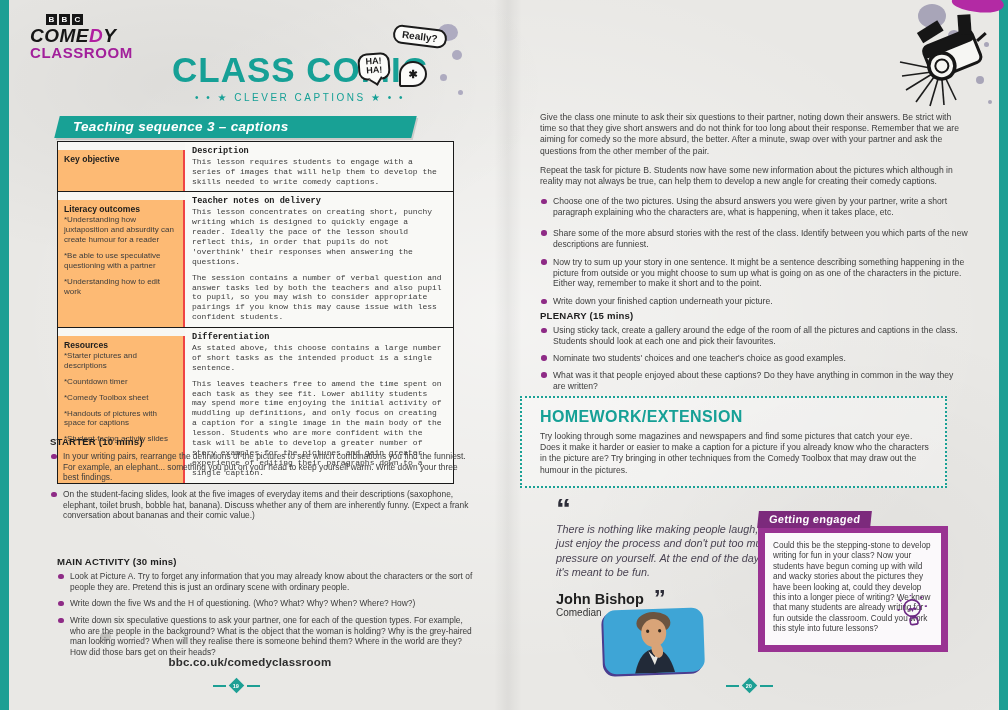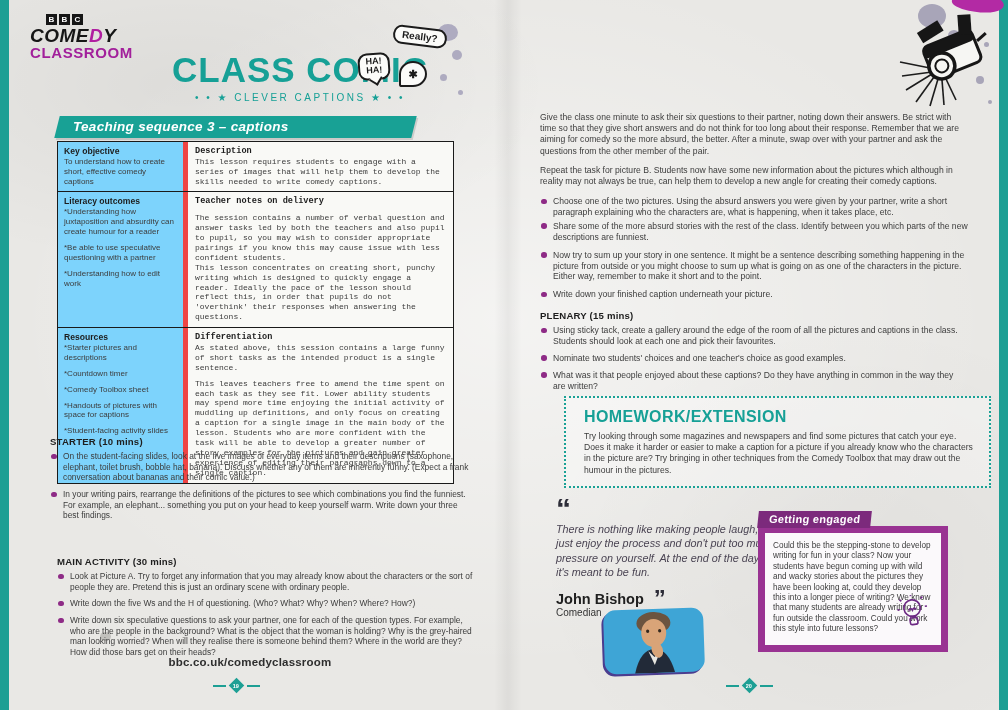--- a/index.html
+++ b/index.html
@@ -39,21 +39,21 @@
   .splat{position:absolute;border-radius:50%;}
   
   .banner{position:absolute;left:57px;top:116px;width:357px;height:22px;background:#18a195;
     transform:skewX(-14deg);box-shadow:2px 2px 0 rgba(0,0,0,0.12);}
   .banner span{display:block;transform:skewX(14deg);color:#fff;font-weight:bold;font-style:italic;
     font-size:13.5px;line-height:22px;padding-left:16px;letter-spacing:0.3px;}
   
   .lesson-table{position:absolute;left:57px;top:141px;width:395px;border:1px solid #1a1a1a;background:#f7f7f4;}
   .t-row{display:flex;border-top:1px solid #1a1a1a;}
   .t-row:first-child{border-top:none;}
-  .t-left{width:113px;min-width:113px;background:#7dd3fc;border-right:5px solid #ef4444;padding:4px 6px 5px;}
+  .t-left{width:113px;min-width:113px;background:#fdba74;border-right:2px solid #ef4444;padding:4px 6px 5px;margin-top:8px;}
   .t-right{flex:1;padding:4px 7px 5px;background:#f9f9f6;font-family:Liberation Mono, monospace;}
   .cell-title{font-weight:bold;font-size:8.6px;color:#1d1d1d;line-height:1.25;}
   .cell-text{font-size:8px;line-height:1.24;color:#3c3c3c;}
   .cell-text.mt{margin-top:6px;}
   .r1{min-height:37px;} .r2{min-height:116px;} .r3{min-height:103px;}
   
   .section{position:absolute;width:420px;}
   .sec-heading{font-weight:bold;font-size:9.6px;color:#1e1e1e;letter-spacing:0.2px;margin-bottom:4px;}
   .bullet{position:relative;padding-left:13px;font-size:8.4px;line-height:1.27;color:#3c3c3c;margin-bottom:6px;}
   .bullet::before{content:"";position:absolute;left:1px;top:2.5px;width:5.5px;height:5.5px;border-radius:50%;
@@ -63,21 +63,21 @@
     font-size:11.5px;color:#2e2e2e;letter-spacing:0.2px;}
   .page-marker{position:absolute;display:flex;align-items:center;gap:5px;}
   .dash{width:13px;height:2px;background:#1d9f94;}
   .diamond{width:11px;height:11px;background:#1d9f94;transform:rotate(45deg);
     display:flex;align-items:center;justify-content:center;}
   .diamond span{transform:rotate(-45deg);color:#fff;font-size:5.5px;font-weight:bold;}
   
   .rp-para{position:absolute;left:540px;width:428px;font-size:8.6px;line-height:1.3;color:#3c3c3c;}
   .rp-bullets{position:absolute;left:540px;width:428px;}
   
-  .homework{position:absolute;left:564px;top:396px;width:427px;height:92px;
+  .homework{position:absolute;left:520px;top:396px;width:427px;height:92px;
     border:2px dotted #1aa195;background:rgba(255,255,255,0.35);box-sizing:border-box;padding:10px 18px;}
   .hw-title{font-size:16px;font-weight:900;color:#16a096;letter-spacing:0.4px;}
   .hw-body{font-size:8.6px;line-height:1.3;color:#3c3c3c;margin-top:5px;width:392px;}
   
   .quote-open{position:absolute;left:556px;top:494px;font-size:30px;font-weight:900;color:#2d2d38;line-height:1;}
   .quote-text{position:absolute;left:556px;top:522px;width:218px;font-style:italic;font-size:10.8px;
     line-height:1.33;color:#4a4453;}
   .quote-author-row{position:absolute;left:556px;top:592px;display:flex;align-items:flex-start;gap:10px;text-align:right;}
   .quote-author{font-size:14.5px;font-weight:900;color:#1f1f1f;line-height:1;}
   .quote-close{font-size:24px;font-weight:900;color:#2d2d38;line-height:0.6;}
@@ -160,61 +160,60 @@
   </svg>
 
   <div class="banner">
     <span>Teaching sequence 3 – captions</span>
   </div>
 
   <div class="lesson-table">
     <div class="t-row r1">
       <div class="t-left">
         <div class="cell-title">Key objective</div>
-        <div class="cell-text">To understand how to create short, effective comedy captions</div>
       </div>
       <div class="t-right">
         <div class="cell-title">Description</div>
         <div class="cell-text">This lesson requires students to engage with a series of images that will help them to develop the skills needed to write comedy captions.</div>
       </div>
     </div>
     <div class="t-row r2">
       <div class="t-left">
         <div class="cell-title">Literacy outcomes</div>
         <div class="cell-text">*Understanding how juxtaposition and absurdity can create humour for a reader</div>
         <div class="cell-text mt">*Be able to use speculative questioning with a partner</div>
         <div class="cell-text mt">*Understanding how to edit work</div>
       </div>
       <div class="t-right">
         <div class="cell-title">Teacher notes on delivery</div>
+        <div class="cell-text">This lesson concentrates on creating short, punchy writing which is designed to quickly engage a reader. Ideally the pace of the lesson should reflect this, in order that pupils do not 'overthink' their responses when answering the questions.</div>
         <div class="cell-text mt">The session contains a number of verbal question and answer tasks led by both the teachers and also pupil to pupil, so you may wish to consider appropriate pairings if you know this may cause issue with less confident students.</div>
-        <div class="cell-text">This lesson concentrates on creating short, punchy writing which is designed to quickly engage a reader. Ideally the pace of the lesson should reflect this, in order that pupils do not 'overthink' their responses when answering the questions.</div>
       </div>
     </div>
     <div class="t-row r3">
       <div class="t-left">
         <div class="cell-title">Resources</div>
         <div class="cell-text">*Starter pictures and descriptions</div>
         <div class="cell-text mt">*Countdown timer</div>
         <div class="cell-text mt">*Comedy Toolbox sheet</div>
         <div class="cell-text mt">*Handouts of pictures with space for captions</div>
         <div class="cell-text mt">*Student-facing activity slides</div>
       </div>
       <div class="t-right">
         <div class="cell-title">Differentiation</div>
-        <div class="cell-text">As stated above, this session contains a large funny of short tasks as the intended product is a single sentence.</div>
+        <div class="cell-text">As stated above, this choose contains a large number of short tasks as the intended product is a single sentence.</div>
         <div class="cell-text mt">This leaves teachers free to amend the time spent on each task as they see fit. Lower ability students may spend more time enjoying the initial activity of muddling up definitions, and only focus on creating a caption for a single image in the main body of the lesson. Students who are more confident with the task will be able to develop a greater number of story examples for the pictures and gain greater experience of editing their paragraphs down to a single caption.</div>
       </div>
     </div>
   </div>
 
   <div class="section" style="left:50px;top:436px;">
     <div class="sec-heading">STARTER (10 mins)</div>
+    <div class="bullet">In your writing pairs, rearrange the definitions of the pictures to see which combinations you find the funniest. For example, an elephant... something you put on your head to keep yourself warm. Write down your three best findings.</div>
     <div class="bullet">On the student-facing slides, look at the five images of everyday items and their descriptions (saxophone, elephant, toilet brush, bobble hat, banana). Discuss whether any of them are inherently funny. (Expect a frank conversation about bananas and their comic value.)</div>
-    <div class="bullet">In your writing pairs, rearrange the definitions of the pictures to see which combinations you find the funniest. For example, an elephant... something you put on your head to keep yourself warm. Write down your three best findings.</div>
   </div>
 
   <div class="section" style="left:57px;top:556px;">
     <div class="sec-heading">MAIN ACTIVITY (30 mins)</div>
     <div class="bullet">Look at Picture A. Try to forget any information that you may already know about the characters or the sort of people they are. Pretend this is just an ordinary scene with ordinary people.</div>
     <div class="bullet">Write down the five Ws and the H of questioning. (Who? What? Why? When? Where? How?)</div>
     <div class="bullet">Write down six speculative questions to ask your partner, one for each of the question types. For example, who are the people in the background? What is the object that the woman is holding? Why is the grey-haired man looking worried? When will they realise there is someone behind them? Where in the world are they? How did those bars get on their heads?</div>
   </div>
 
   <div class="url">bbc.co.uk/comedyclassroom</div>
@@ -229,21 +228,21 @@
     <span class="dash"></span>
     <span class="diamond">
         <span>20</span>
       </span>
     <span class="dash"></span>
   </div>
 
   <div class="rp-para" style="top:112px;">Give the class one minute to ask their six questions to their partner, noting down their answers. Be strict with time so that they give short answers and do not think for too long about their response. Remember that we are aiming for comedy so the more absurd, the better. After a minute, swap over with your partner and ask the questions from the other member of the pair.</div>
   <div class="rp-para" style="top:165px;">Repeat the task for picture B. Students now have some new information about the pictures which although in reality may not always be true, can help them to develop a new angle for creating their comedy captions.</div>
   <div class="rp-bullets" style="top:196px;">
-    <div class="bullet" style="font-size:8.6px;margin-bottom:3px;">Choose one of the two pictures. Using the absurd answers you were given by your partner, write a short paragraph explaining who the characters are, what is happening, when it takes place, etc.</div>
+    <div class="bullet" style="font-size:8.6px;margin-bottom:10px;">Choose one of the two pictures. Using the absurd answers you were given by your partner, write a short paragraph explaining who the characters are, what is happening, when it takes place, etc.</div>
     <div class="bullet" style="font-size:8.6px;margin-bottom:7px;">Share some of the more absurd stories with the rest of the class. Identify between you which parts of the new descriptions are funniest.</div>
     <div class="bullet" style="font-size:8.6px;margin-bottom:7px;">Now try to sum up your story in one sentence. It might be a sentence describing something happening in the picture from outside or you might choose to sum up what is going on as one of the characters in the picture. Either way, remember to make it short and to the point.</div>
     <div class="bullet" style="font-size:8.6px;">Write down your finished caption underneath your picture.</div>
   </div>
 
   <div class="section" style="left:540px;top:310px;width:428px;">
     <div class="sec-heading">PLENARY (15 mins)</div>
     <div class="bullet" style="font-size:8.6px;">Using sticky tack, create a gallery around the edge of the room of all the pictures and captions in the class. Students should look at each one and pick their favourites.</div>
     <div class="bullet" style="font-size:8.6px;">Nominate two students' choices and one teacher's choice as good examples.</div>
     <div class="bullet" style="font-size:8.6px;">What was it that people enjoyed about these captions? Do they have anything in common in the way they are written?</div>

